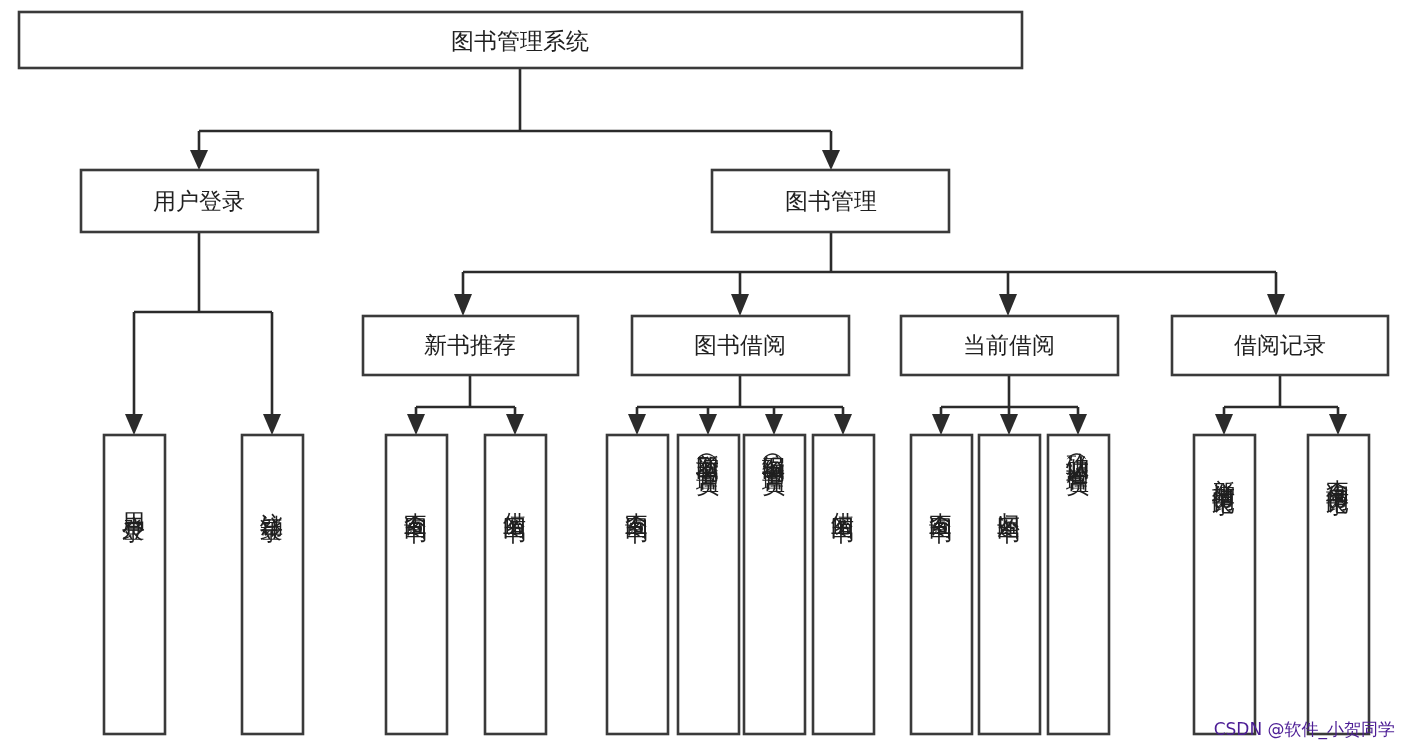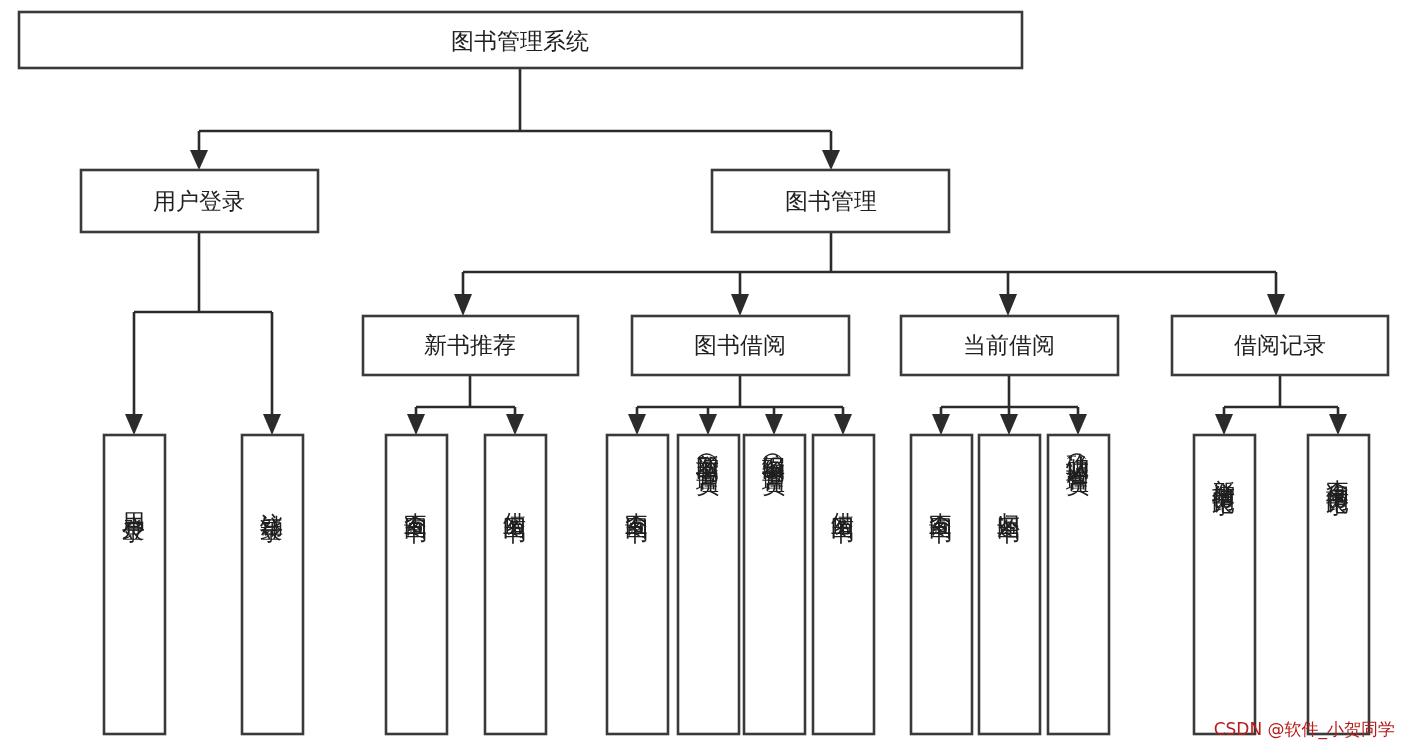--- a/index.html
+++ b/index.html
@@ -51,21 +51,21 @@
   .arrow-head {
     fill: #2b2b2b;
     stroke: none;
   }
   .watermark {
     position: absolute;
     right: 10px;
     bottom: 6px;
     font-family: "DejaVu Sans", "Liberation Sans", sans-serif;
     font-size: 17px;
-    color: #b91c1c;
+    color: #4c1d95;
     white-space: nowrap;
     user-select: none;
   }
 </style>
 </head>
 <body>
 
 <div id="diagram-root">
   <svg width="1405" height="747" viewBox="0 0 1405 747" xmlns="http://www.w3.org/2000/svg">
 

